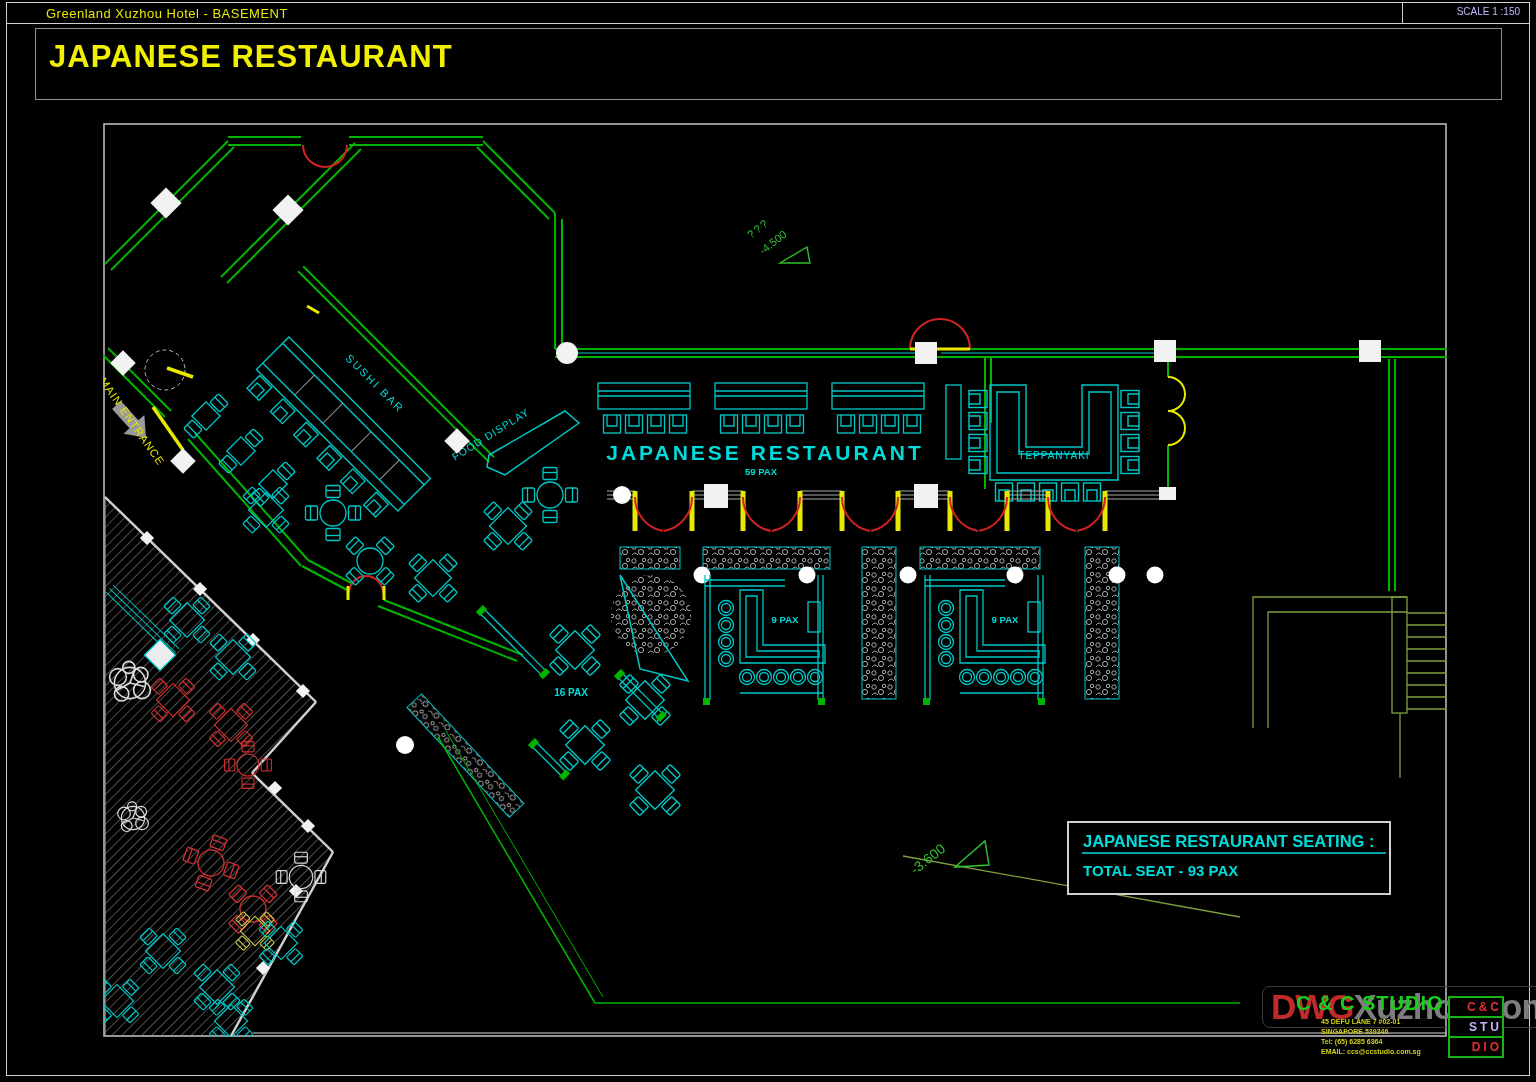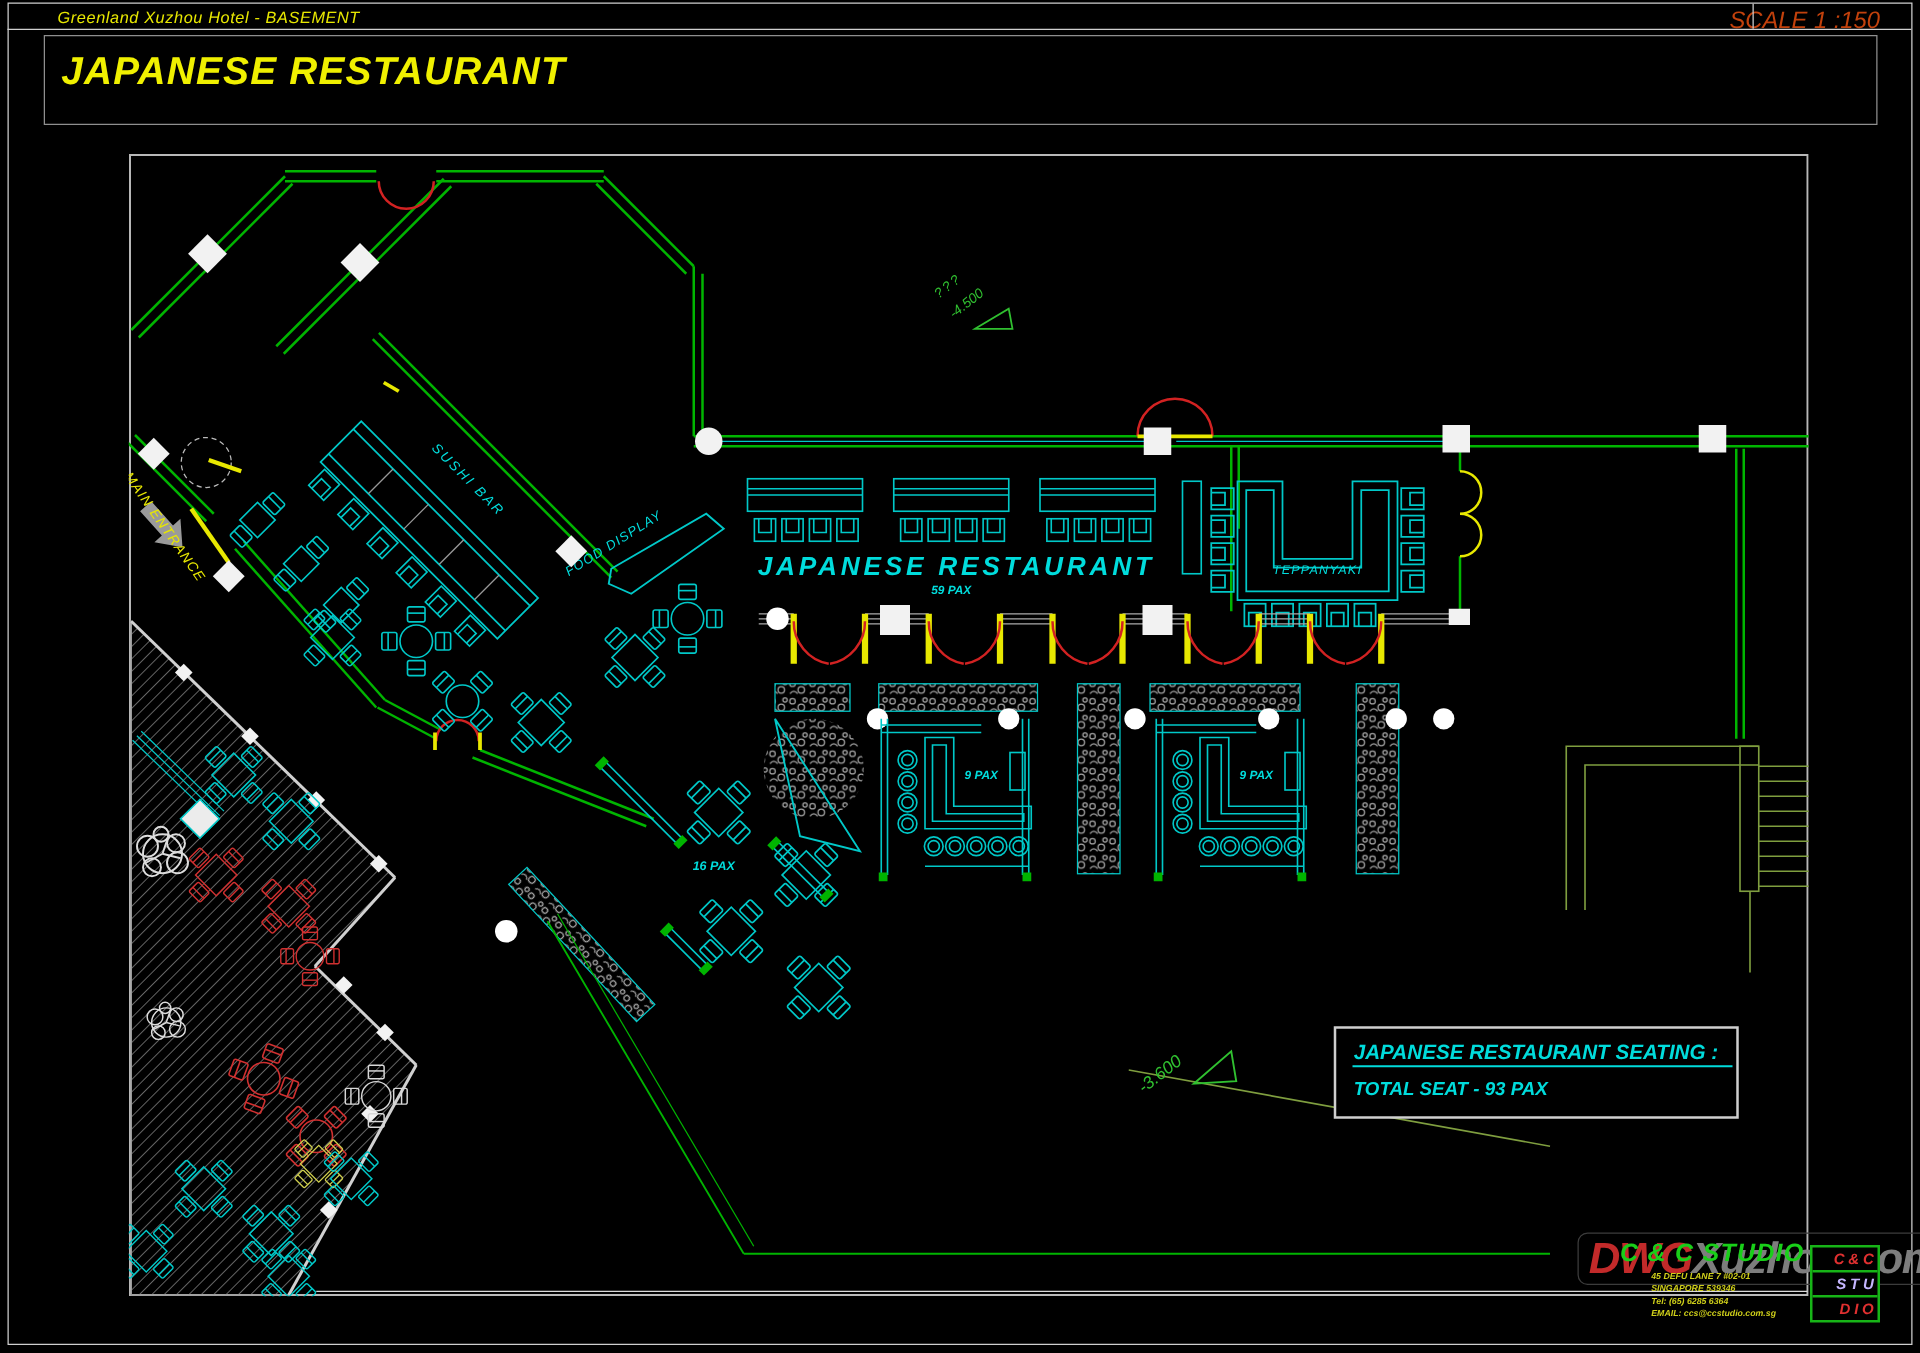--- a/index.html
+++ b/index.html
@@ -1,22 +1,22 @@
 <!DOCTYPE html>
 <html><head>
 <meta charset="utf-8">
 <style>
   html,body{margin:0;padding:0;background:#000;}
   .page{position:relative;width:1536px;height:1082px;background:#000;overflow:hidden;
-        font-family:"Liberation Sans",sans-serif;font-style:italic;}
+        font-family:"Liberation Sans",sans-serif;}
   .page-border{position:absolute;left:6px;top:2px;width:1522px;height:1072px;
         border:1.5px solid #cfcfcf;}
   .topline{position:absolute;left:6px;top:23px;width:1523px;height:0;border-top:1px solid #cfcfcf;}
   .project{position:absolute;left:46px;top:6px;color:#e8e800;font-size:13px;letter-spacing:.5px;}
-  .scale{position:absolute;right:32px;top:6px;color:#c2410c;font-size:19px;}
+  .scale{position:absolute;right:16px;top:6px;color:#c4b5fd;font-size:10px;}
   .scalediv{position:absolute;left:1402px;top:3px;height:20px;border-left:1px solid #cfcfcf;}
   .titlebox{position:absolute;left:35px;top:28px;width:1465px;height:70px;border:1px solid #8f8f8f;}
   .titlebox span{position:absolute;left:13px;top:10px;color:#f0f000;font-size:31px;font-weight:bold;letter-spacing:1px;}
   #plan{position:absolute;left:103px;top:123px;}
   #plan{font-family:"Liberation Sans",sans-serif;}
   #plan text{stroke:none;}
   .wm{position:absolute;left:1262px;top:986px;font-size:35px;font-weight:bold;letter-spacing:-1px;
       padding:0 8px;border:1px solid #3c3c3c;border-radius:8px;line-height:40px;}
   .wm .d{color:#c22a2a;text-align:right;} .wm .s{color:#7d7d7d;}
   .studio-name{position:absolute;left:1296px;top:992px;color:#19cf19;font-size:20px;font-weight:bold;letter-spacing:1px;}

